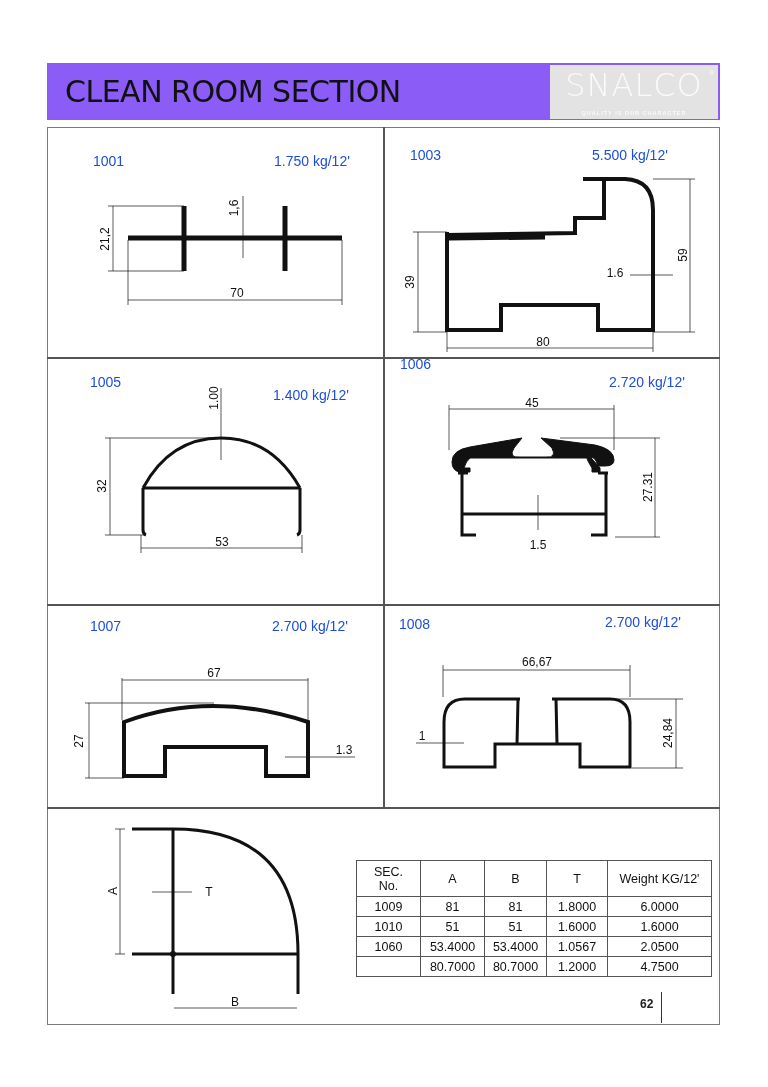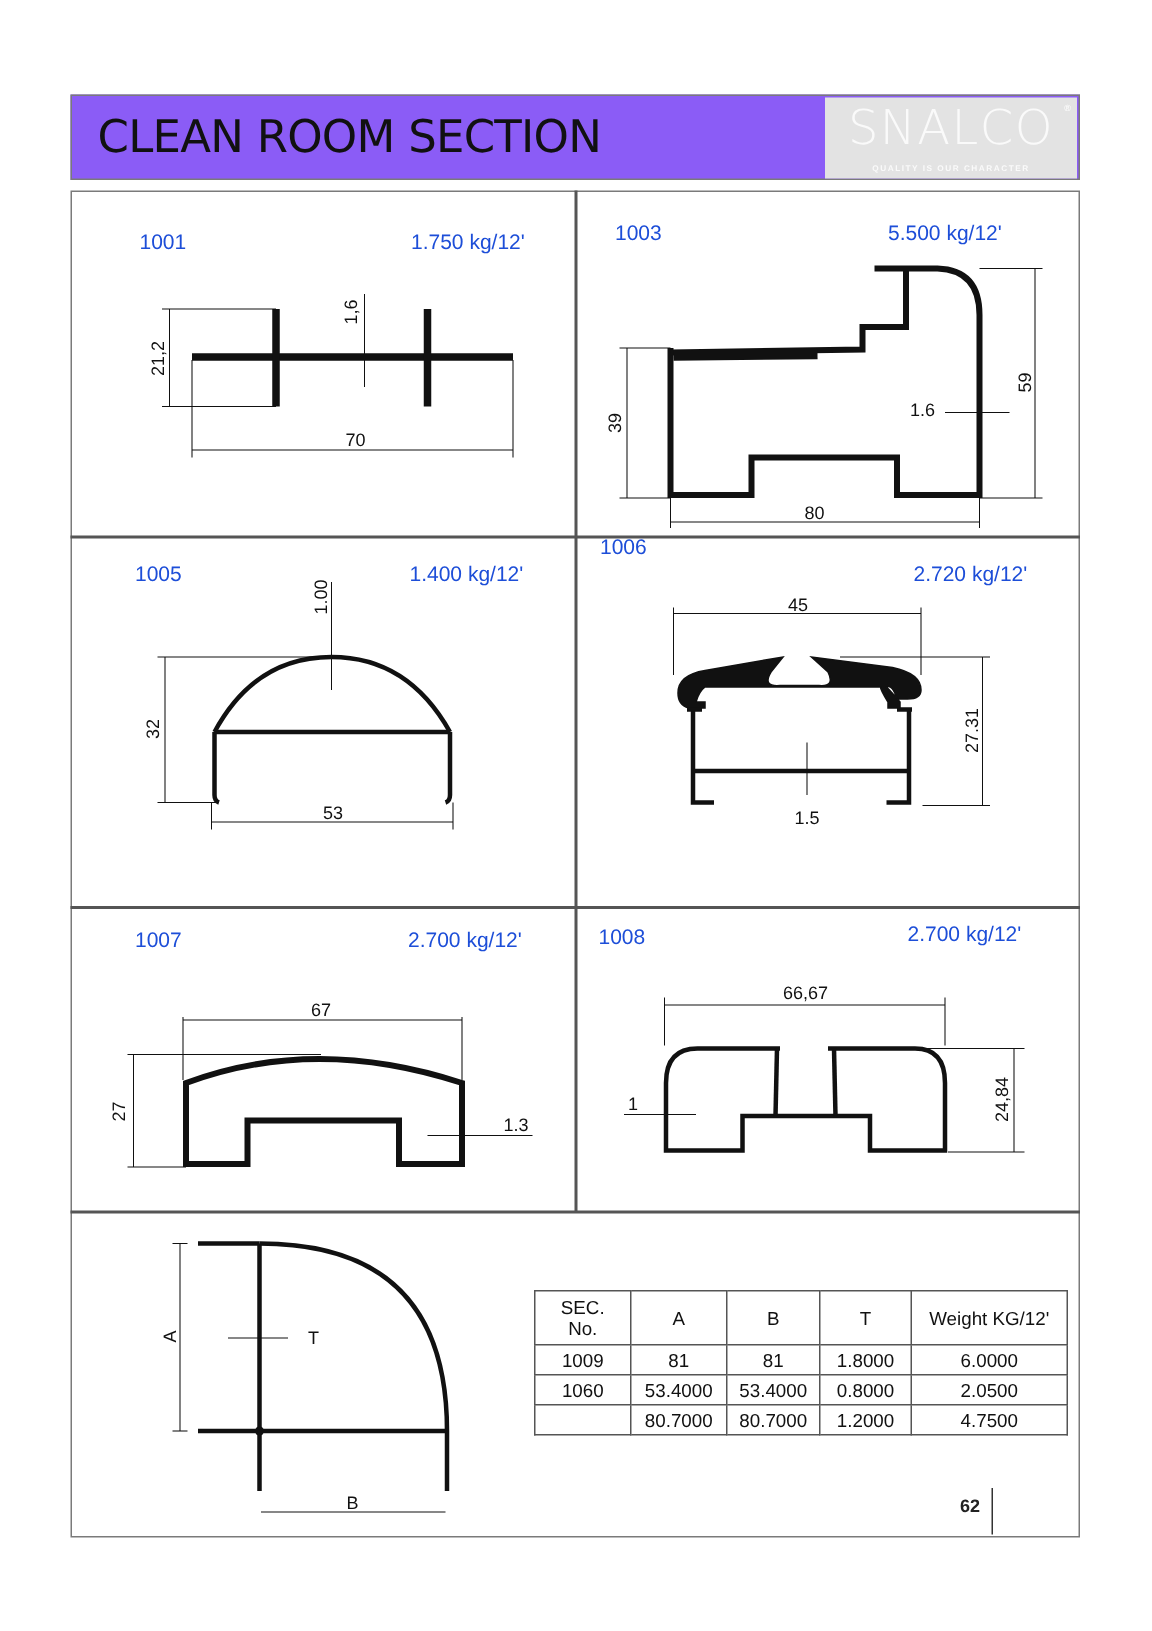--- a/index.html
+++ b/index.html
@@ -87,21 +87,21 @@
     </g>
     <text x="414" y="282" font-size="12" transform="rotate(-90 414 282)" text-anchor="middle">39</text>
     <text x="687" y="255" font-size="12" transform="rotate(-90 687 255)" text-anchor="middle">59</text>
     <text x="615" y="277" font-size="12" text-anchor="middle">1.6</text>
     <text x="543" y="346" font-size="12" text-anchor="middle">80</text>
   </svg>
 </div>
 
 <div>
   <div class="code" style="left:90px;top:374px">1005</div>
-  <div class="weight" style="left:273px;top:374px">1.400 kg/12'</div>
+  <div class="weight" style="left:273px;top:387px">1.400 kg/12'</div>
   <svg style="left:0;top:0" width="768" height="1087">
     <g stroke="#111" fill="none" stroke-width="3">
       <path d="M143,488 Q170,438 221,438 Q272,438 300,488"></path>
       <line x1="143" y1="488" x2="300" y2="488"></line>
       <path d="M143,488 L143,530 Q143,534 146,535"></path>
       <path d="M300,488 L300,530 Q300,534 297,535"></path>
     </g>
     <g stroke="#111" stroke-width="0.7" fill="none">
       <line x1="105" y1="438" x2="220" y2="438"></line>
       <line x1="105" y1="535" x2="145" y2="535"></line>
@@ -225,24 +225,31 @@
     <th style="width:103px">Weight KG/12'</th>
   </tr>
   <tr>
     <td>1009</td>
     <td>81</td>
     <td>81</td>
     <td>1.8000</td>
     <td>6.0000</td>
   </tr>
   <tr>
+    <td>1010</td>
+    <td>51</td>
+    <td>51</td>
+    <td>1.6000</td>
+    <td>1.6000</td>
+  </tr>
+  <tr>
     <td>1060</td>
     <td>53.4000</td>
     <td>53.4000</td>
-    <td>0.8000</td>
+    <td>1.0567</td>
     <td>2.0500</td>
   </tr>
   <tr>
     <td></td>
     <td>80.7000</td>
     <td>80.7000</td>
     <td>1.2000</td>
     <td>4.7500</td>
   </tr>
 </tbody>

